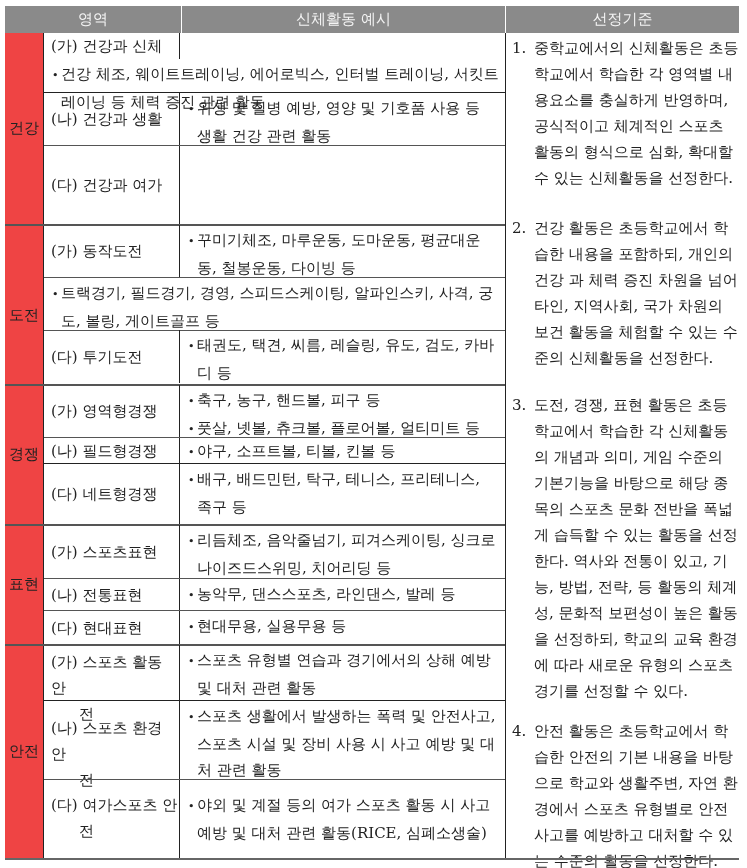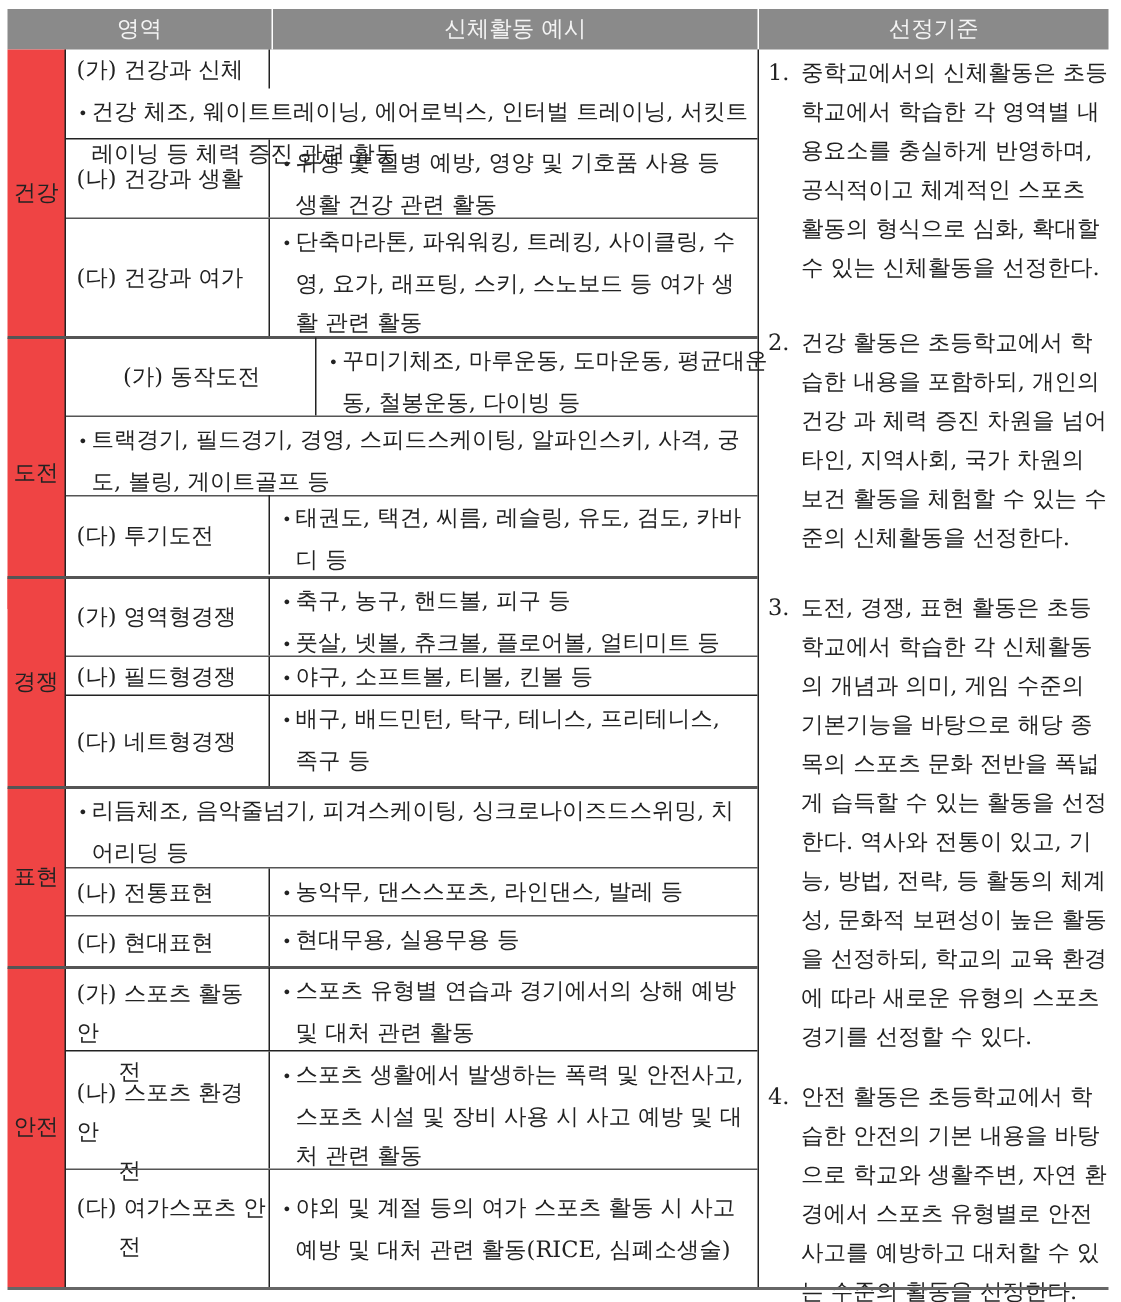--- a/index.html
+++ b/index.html
@@ -58,27 +58,24 @@
   <div class="row" style="top:87px;height:52px;">
     <div class="sub">(나) 건강과 생활</div>
     <div class="ex">
       <span class="bullet">위생 및 질병 예방, 영양 및 기호품 사용 등 생활 건강 관련 활동</span>
     </div>
   </div>
   <div class="hline sep thin" style="top:139px;"></div>
 
   <div class="row" style="top:140px;height:78px;">
     <div class="sub">(다) 건강과 여가</div>
-    <div class="ex">
-      <span class="bullet">단축마라톤, 파워워킹, 트레킹, 사이클링, 수영, 요가, 래프팅, 스키, 스노보드 등 여가 생활 관련 활동</span>
-    </div>
   </div>
   <div class="hline group" style="top:218px;"></div>
 
-  <div class="row" style="top:219px;height:52px;padding-left:31px;">
+  <div class="row" style="top:219px;height:52px;">
     <div class="sub">(가) 동작도전</div>
     <div class="ex">
       <span class="bullet">꾸미기체조, 마루운동, 도마운동, 평균대운동, 철봉운동, 다이빙 등</span>
     </div>
   </div>
   <div class="hline sep thin" style="top:271px;"></div>
 
   <div class="row" style="top:272px;height:52px;">
     <div class="ex">
       <span class="bullet">트랙경기, 필드경기, 경영, 스피드스케이팅, 알파인스키, 사격, 궁도, 볼링, 게이트골프 등</span>
@@ -113,20 +110,21 @@
 
   <div class="row" style="top:458px;height:60px;">
     <div class="sub">(다) 네트형경쟁</div>
     <div class="ex">
       <span class="bullet">배구, 배드민턴, 탁구, 테니스, 프리테니스, 족구 등</span>
     </div>
   </div>
   <div class="hline group" style="top:518px;"></div>
 
   <div class="row" style="top:519px;height:53px;">
+    <div class="sub">(가) 스포츠표현</div>
     <div class="ex">
       <span class="bullet">리듬체조, 음악줄넘기, 피겨스케이팅, 싱크로나이즈드스위밍, 치어리딩 등</span>
     </div>
   </div>
   <div class="hline sep thin" style="top:572px;"></div>
 
   <div class="row" style="top:573px;height:31px;">
     <div class="sub">(나) 전통표현</div>
     <div class="ex">
       <span class="bullet">농악무, 댄스스포츠, 라인댄스, 발레 등</span>

